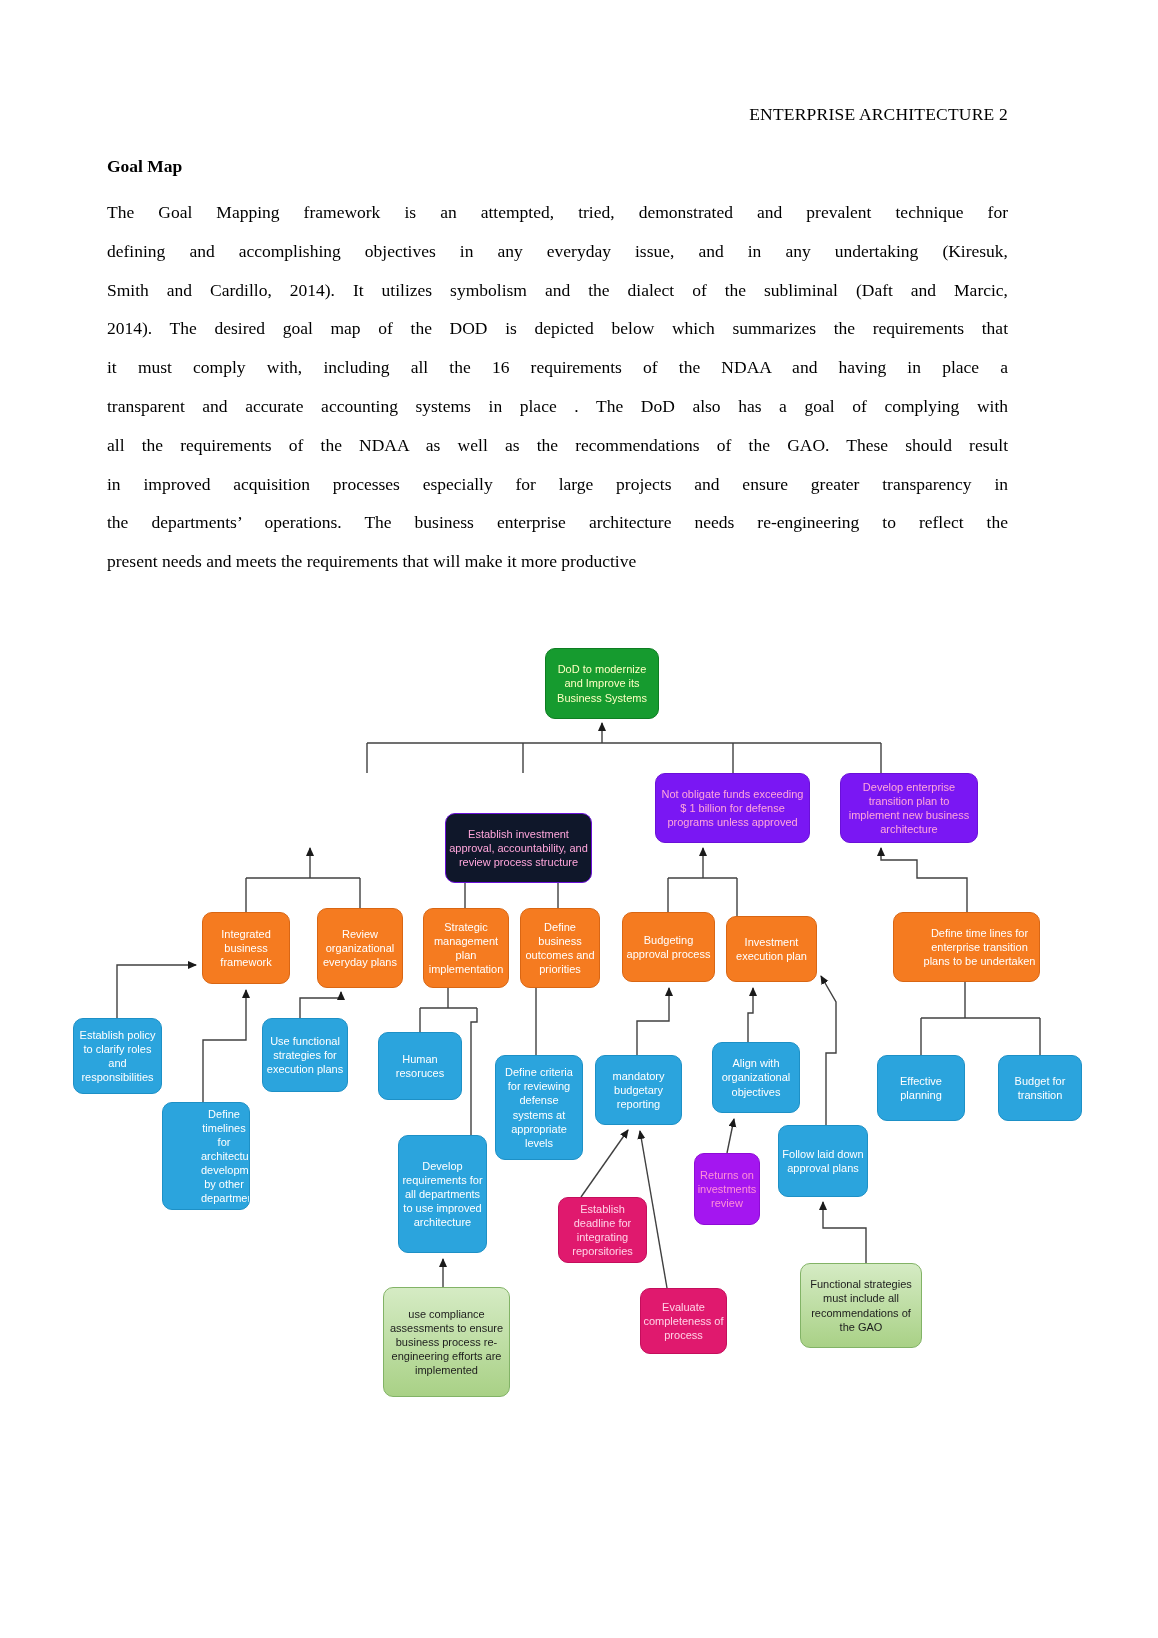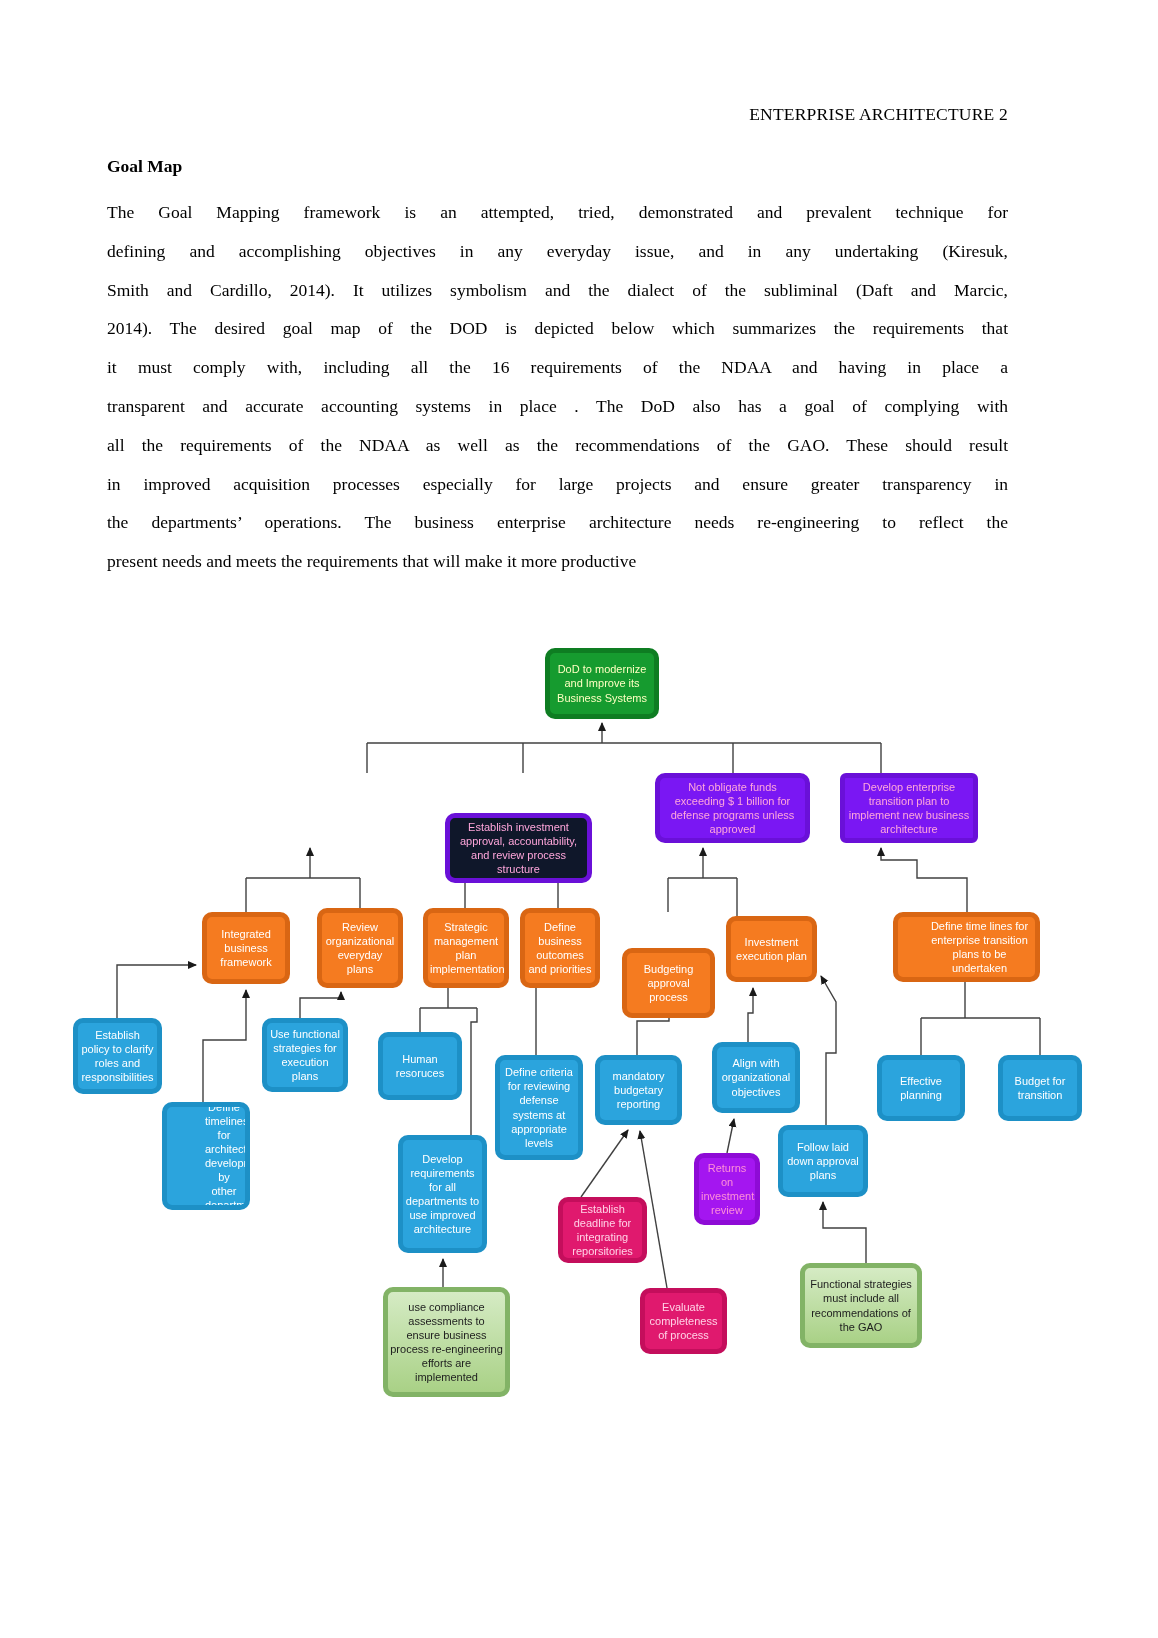--- a/index.html
+++ b/index.html
@@ -6,21 +6,21 @@
   #page{position:relative;width:1158px;height:1638px;background:#ffffff;overflow:hidden;
         font-family:"Liberation Serif","DejaVu Serif",serif;color:#000;}
   #running-head{position:absolute;top:104px;left:107px;width:901px;text-align:right;
         font-size:17.5px;letter-spacing:0.2px;}
   #goal-map-heading{position:absolute;top:156px;left:107px;font-size:17.5px;font-weight:bold;}
   #paragraph{position:absolute;top:193px;left:107px;width:901px;font-size:17.5px;}
   .para-line{height:38.8px;line-height:38.8px;text-align:justify;text-align-last:justify;white-space:normal;}
   .para-line.last{text-align-last:left;}
   #diagram{position:absolute;left:0;top:0;width:1158px;height:1638px;}
   #edges{position:absolute;left:0;top:0;pointer-events:none;}
-  .node{position:absolute;box-sizing:border-box;border:5px solid #84cc16;border-radius:10px;
+  .node{position:absolute;box-sizing:border-box;border:1px solid #84cc16;border-radius:10px;
         display:flex;align-items:center;justify-content:center;text-align:center;
         font-family:"Liberation Sans","DejaVu Sans",sans-serif;font-size:11px;line-height:1.28;
         padding:3px 2px;overflow:hidden;}
   .node span{display:block;width:100%;}
 </style>
 </head>
 <body>
 
 <div id="page">
   <div id="running-head">ENTERPRISE ARCHITECTURE 2</div>
@@ -87,36 +87,36 @@
       </svg>
   <div class="node" style="left: 545px; top: 648px; width: 114px; height: 71px; background: rgb(22, 155, 47); border-color: rgb(14, 125, 34); color: rgb(255, 255, 194);">
         <span>DoD to modernize and Improve its Business Systems</span>
       </div>
       <div class="node" style="left: 445px; top: 773px; width: 147px; height: 70px; background: #0f172a; border-color: rgb(106, 16, 216); color: rgb(255, 166, 219); margin-top: 40px;">
         <span>Establish investment approval, accountability, and review process structure</span>
       </div>
       <div class="node" style="left: 655px; top: 773px; width: 155px; height: 70px; background: rgb(122, 23, 243); border-color: rgb(106, 16, 216); color: rgb(255, 166, 219);">
         <span>Not obligate funds exceeding $ 1 billion for defense programs unless approved</span>
       </div>
-      <div class="node" style="left: 840px; top: 773px; width: 138px; height: 70px; background: rgb(122, 23, 243); border-color: rgb(106, 16, 216); color: rgb(255, 166, 219); border-radius: 6px;">
+      <div class="node" style="left: 840px; top: 773px; width: 138px; height: 70px; background: rgb(122, 23, 243); border-color: rgb(106, 16, 216); color: rgb(255, 166, 219);">
         <span>Develop enterprise transition plan to implement new business architecture</span>
       </div>
       <div class="node" style="left: 202px; top: 912px; width: 88px; height: 72px; background: rgb(245, 123, 32); border-color: rgb(217, 102, 19); color: rgb(255, 255, 255);">
         <span>Integrated business framework</span>
       </div>
       <div class="node" style="left: 317px; top: 908px; width: 86px; height: 80px; background: rgb(245, 123, 32); border-color: rgb(217, 102, 19); color: rgb(255, 255, 255);">
         <span>Review organizational everyday plans</span>
       </div>
       <div class="node" style="left: 423px; top: 908px; width: 86px; height: 80px; background: rgb(245, 123, 32); border-color: rgb(217, 102, 19); color: rgb(255, 255, 255);">
         <span>Strategic management plan implementation</span>
       </div>
       <div class="node" style="left: 520px; top: 908px; width: 80px; height: 80px; background: rgb(245, 123, 32); border-color: rgb(217, 102, 19); color: rgb(255, 255, 255);">
         <span>Define business outcomes and priorities</span>
       </div>
-      <div class="node" style="left: 622px; top: 912px; width: 93px; height: 70px; background: rgb(245, 123, 32); border-color: rgb(217, 102, 19); color: rgb(255, 255, 255); margin-top: 36px;">
+      <div class="node" style="left: 622px; top: 912px; width: 93px; height: 70px; background: rgb(245, 123, 32); border-color: rgb(217, 102, 19); color: rgb(255, 255, 255);">
         <span>Budgeting approval process</span>
       </div>
       <div class="node" style="left: 726px; top: 916px; width: 91px; height: 66px; background: rgb(245, 123, 32); border-color: rgb(217, 102, 19); color: rgb(255, 255, 255);">
         <span>Investment execution plan</span>
       </div>
       <div class="node" style="left: 893px; top: 912px; width: 147px; height: 70px; background: rgb(245, 123, 32); border-color: rgb(217, 102, 19); color: rgb(255, 255, 255); padding-left: 28px;">
         <span>Define time lines for enterprise transition plans to be undertaken</span>
       </div>
       <div class="node" style="left: 73px; top: 1018px; width: 89px; height: 76px; background: rgb(43, 164, 221); border-color: rgb(29, 144, 198); color: rgb(255, 255, 255);">
         <span>Establish policy to clarify roles and responsibilities</span>

